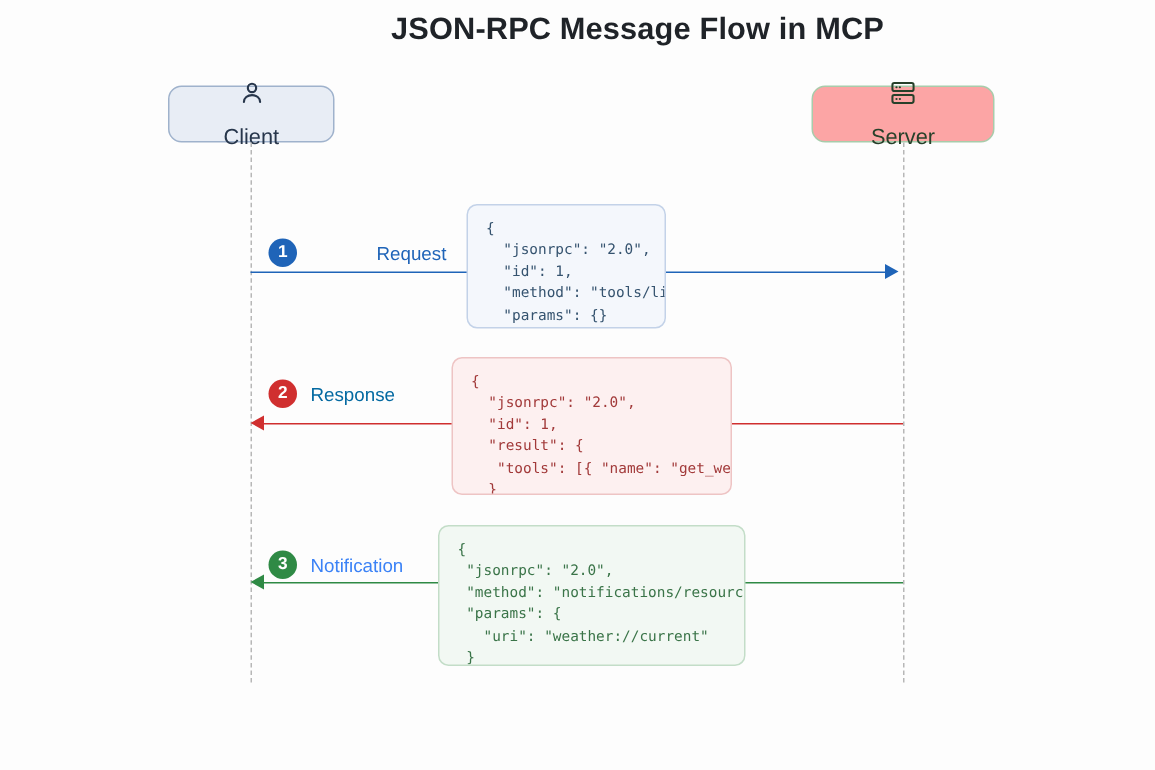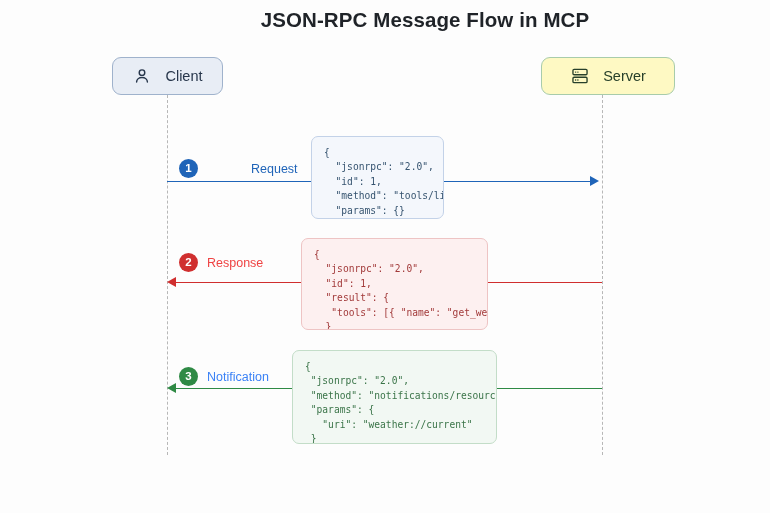--- a/index.html
+++ b/index.html
@@ -33,43 +33,44 @@
   
   .actor {
     position: absolute;
     display: flex;
     align-items: center;
     justify-content: center;
     gap: 13px;
     border-radius: 9px;
     box-sizing: border-box;
     font-size: 14.5px;
+    flex-direction: column;
   }
   .actor .glyph {
     display: flex;
     align-items: center;
     justify-content: center;
     width: 20px;
     height: 20px;
   }
   .actor-client {
     left: 112px;
     top: 57px;
     width: 111px;
     height: 38px;
     background: #e8edf5;
     border: 1.2px solid #9fb2cc;
     color: #27364b;
   }
   .actor-server {
     left: 541px;
     top: 57px;
-    width: 134px;
+    width: 122px;
     height: 38px;
-    background: #fef9c3;
+    background: #fca5a5;
     border: 1.2px solid #a8ccab;
     color: #27402a;
   }
 
   
   .lifeline {
     position: absolute;
     top: 95px;
     width: 0;
     height: 360px;
@@ -190,21 +191,21 @@
   "jsonrpc": "2.0",
   "id": 1,
   "method": "tools/list",
   "params": {}
 }</div>
 
   <div class="arrow-line" style="left:172px; top:282px; width:430px; border-top-color:#d02f2f;"></div>
   <div class="arrow-head left" style="left:167px; top:277px; border-right-color:#d02f2f;"></div>
   <div class="step" style="left:179px; top:253px;">
     <span class="badge" style="background:#d02f2f;">2</span>
-    <span class="step-label" style="color:#ef4444;">Response</span>
+    <span class="step-label" style="color:#0369a1;">Response</span>
   </div>
   <div class="json-box json-box-2">{
   "jsonrpc": "2.0",
   "id": 1,
   "result": {
    "tools": [{ "name": "get_weather" }]
   }
 }</div>
 
   <div class="arrow-line" style="left:172px; top:388px; width:430px; border-top-color:#2f8a45;"></div>

